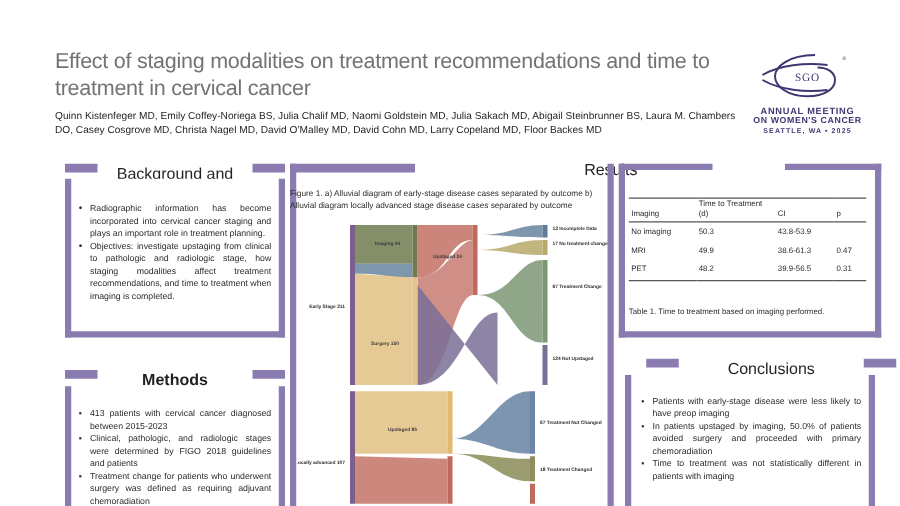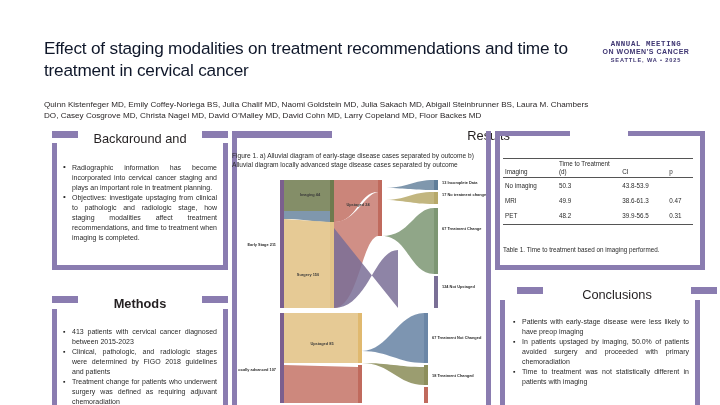--- a/index.html
+++ b/index.html
@@ -18,44 +18,44 @@
 
   
   .header {
     position: absolute;
     left: 44px; top: 38px;
     width: 545px;
   }
   .poster-title {
     font-size: 17.2px;
     line-height: 21.5px;
-    color: #0f172a;
+    color: #737373;
     font-weight: 400;
     letter-spacing: -0.2px;
-    margin: 0 0 18px 0;
+    margin: 0 0 6px 0;
   }
   .author-list {
     font-size: 8.1px;
     line-height: 11.2px;
     color: #231f20;
     margin: 0;
     letter-spacing: 0.01px;
   }
 
   
   .logo-block {
     position: absolute;
     right: 18px; top: 38px;
     width: 112px;
     text-align: center;
   }
   .logo-mark { height: 44px; }
   .logo-l1 {
     font-size: 7.4px; font-weight: bold; color: #3f3672;
-    letter-spacing: 0.6px; margin-top: 2px; font-family: Liberation Mono, monospace;
+    letter-spacing: 0.6px; margin-top: 2px;
   }
   .logo-l2 {
     font-size: 7.0px; font-weight: bold; color: #3f3672;
     letter-spacing: 0.5px;
   }
   .logo-l3 {
     font-size: 5.6px; font-weight: bold; color: #3f3672;
     letter-spacing: 0.9px; margin-top: 1.5px;
   }
   .sec-head {
@@ -181,20 +181,31 @@
 <body>
 
 <div id="poster">
 
   <div class="header">
     <div class="poster-title">Effect of staging modalities on treatment recommendations and time to treatment in cervical cancer</div>
     <div class="author-list">Quinn Kistenfeger MD, Emily Coffey-Noriega BS, Julia Chalif MD, Naomi Goldstein MD, Julia Sakach MD, Abigail Steinbrunner BS, Laura M. Chambers DO, Casey Cosgrove MD, Christa Nagel MD, David O’Malley MD, David Cohn MD, Larry Copeland MD, Floor Backes MD</div>
   </div>
 
   <div class="logo-block">
+    <div class="logo-mark">
+      <svg width="112" height="44" viewBox="0 0 112 44">
+        <g fill="none" stroke="#3f3672" stroke-width="1.6">
+          <path d="M62 6 C40 6 30 16 30 23 C30 31 40 39 56 39 C70 39 78 33 78 26 C78 20 72 16 64 16"></path>
+          <path d="M20 22 C34 14 54 12 72 14"></path>
+          <path d="M20 26 C34 34 54 36 72 34"></path>
+        </g>
+        <text x="56" y="27" text-anchor="middle" font-family="'Liberation Serif', serif" font-size="9" fill="#3f3672" letter-spacing="0.6">SGO</text>
+        <text x="84" y="10" font-family="'Liberation Sans', sans-serif" font-size="4" fill="#3f3672">®</text>
+      </svg>
+    </div>
     <div class="logo-l1">ANNUAL MEETING</div>
     <div class="logo-l2">ON WOMEN'S CANCER</div>
     <div class="logo-l3">SEATTLE, WA • 2025</div>
   </div>
 
   <div class="sec-head" style="position:absolute; left:52px; top:131px; width:176px;">
     <span class="corner-l"></span>
     <span class="corner-r"></span>
     <span>Background and Objectives</span>
   </div>

